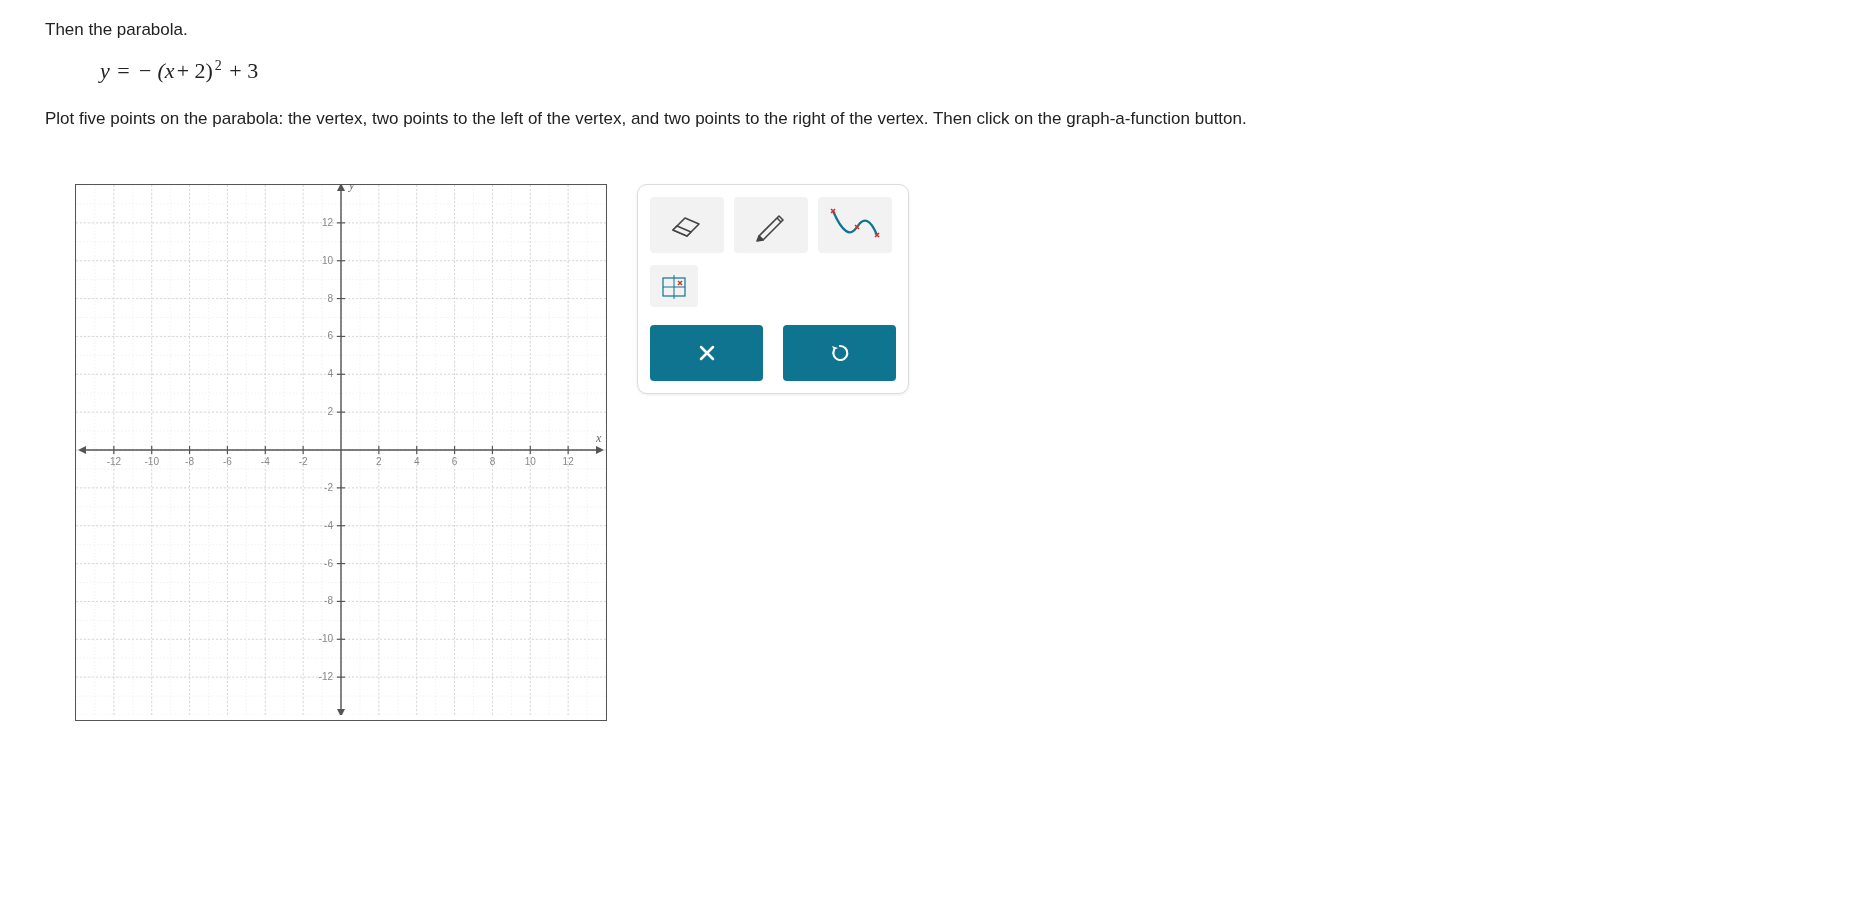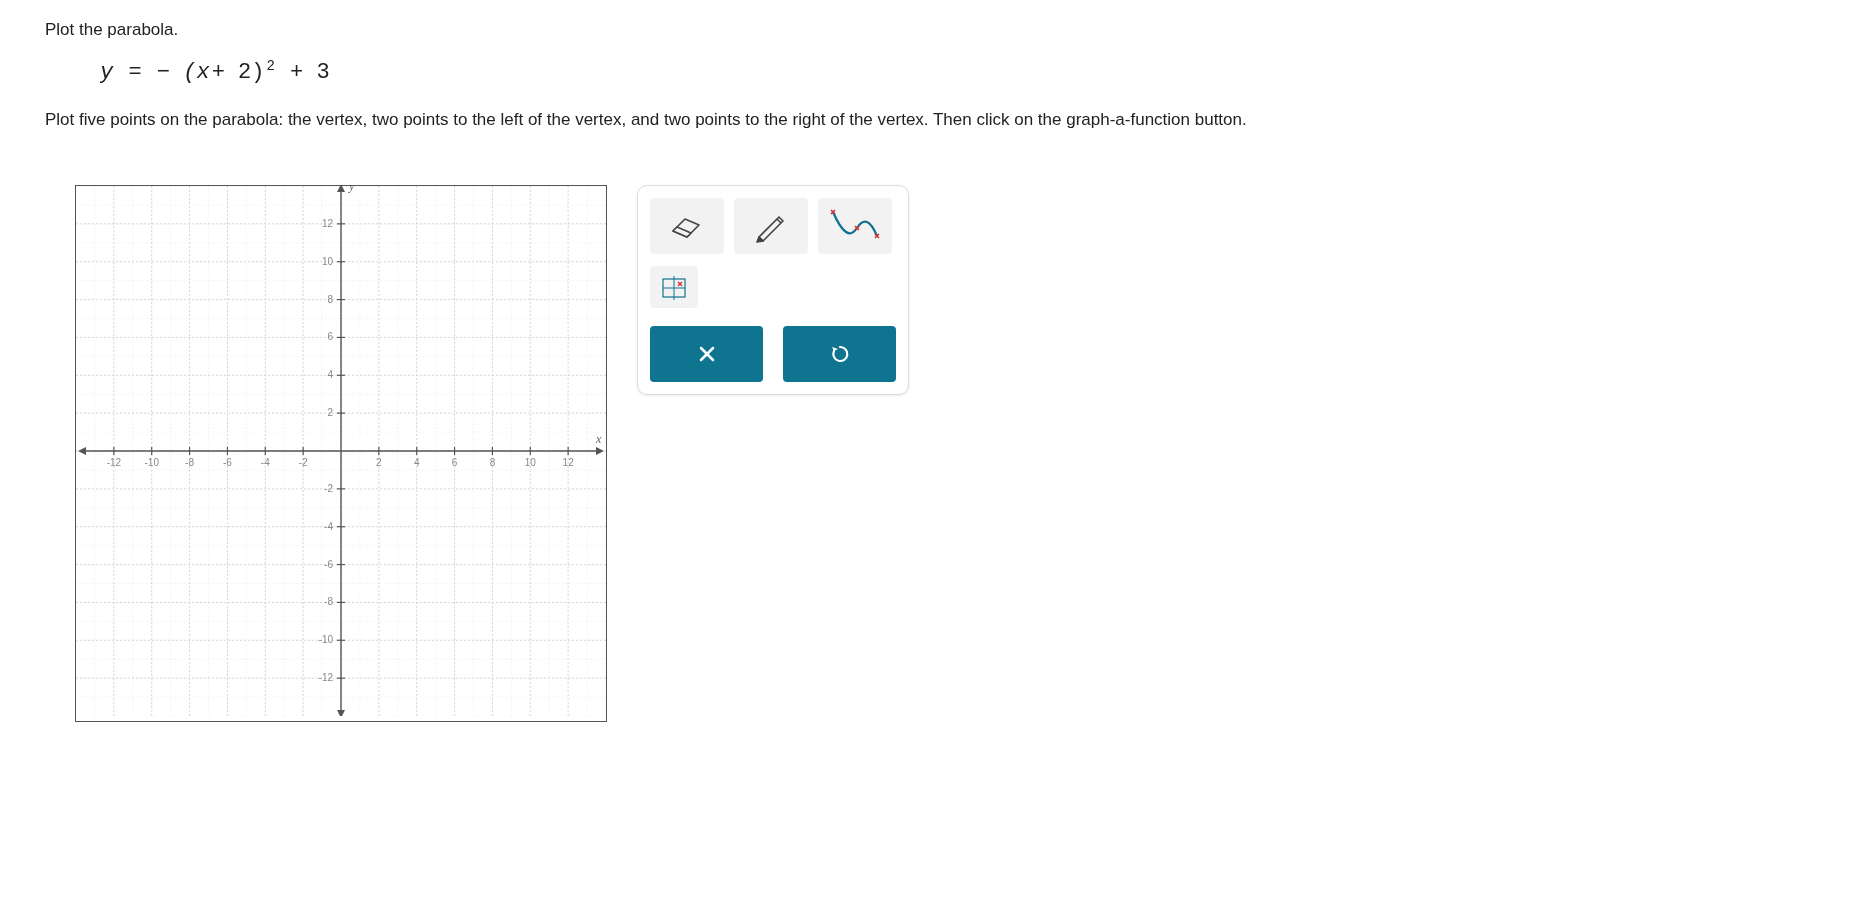--- a/index.html
+++ b/index.html
@@ -6,21 +6,21 @@
   body {
     margin: 0;
     padding: 20px 45px;
     font-family: Verdana, Geneva, sans-serif;
     font-size: 17px;
     color: #222;
     background: #fff;
   }
   .problem-title { margin-bottom: 18px; }
   .equation {
-    font-family: Liberation Mono, monospace;
+    font-family: Liberation Serif, serif;
     font-size: 22px;
     font-style: italic;
     margin: 16px 0 22px 55px;
   }
   .equation .exp { font-size: 14px; vertical-align: super; font-style: normal; }
   .equation .op { font-style: normal; padding: 0 2px; }
   .instructions { line-height: 1.5; margin-bottom: 52px; max-width: 1480px; }
   .work-area { display: flex; align-items: flex-start; gap: 30px; padding-left: 30px; }
   .graph-frame { border: 1px solid #555; }
   .toolbox {
@@ -54,21 +54,21 @@
     font-family: 'Times New Roman', serif;
     font-style: italic;
     font-size: 12px;
     fill: #666;
   }
   .tick-label { font-size: 10px; fill: #888; font-family: Arial, sans-serif; }
 </style>
 </head>
 <body>
 
-<div class="problem-title">Plot the parabola.</div>
+<div class="problem-title">Then the parabola.</div>
 
 <div class="equation">
   <span>y</span><span class="op"> = </span><span>− (</span><span>x</span><span class="op">+ 2)</span><span class="exp">2</span><span class="op"> + 3</span>
 </div>
 
 <div class="instructions">Plot five points on the parabola: the vertex, two points to the left of the vertex, and two points to the right of the vertex. Then click on the graph-a-function button.</div>
 
 <div class="work-area">
   <div class="graph-frame">
     <svg id="graph-svg" width="530" height="530" viewBox="0 0 530 530">

